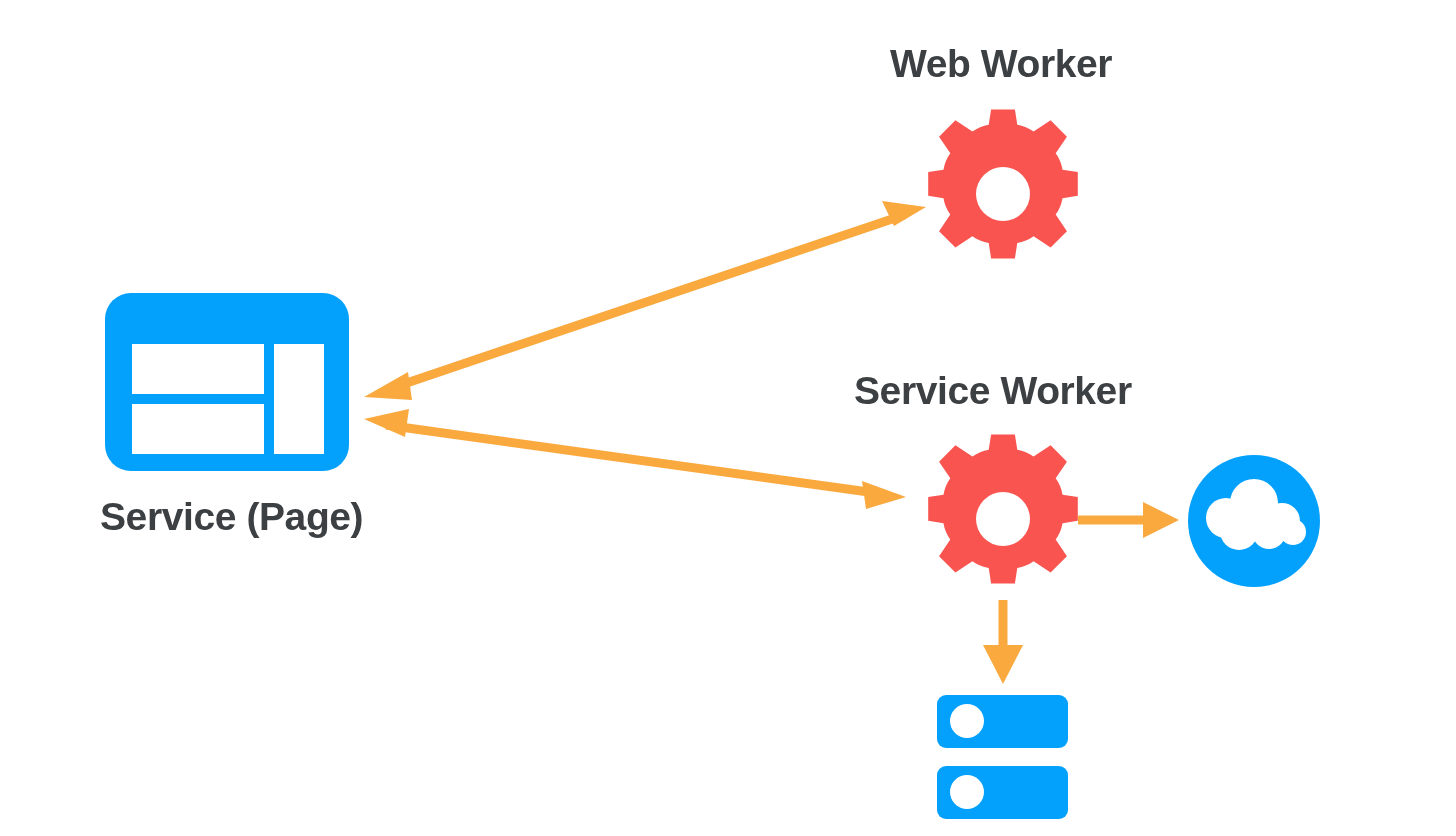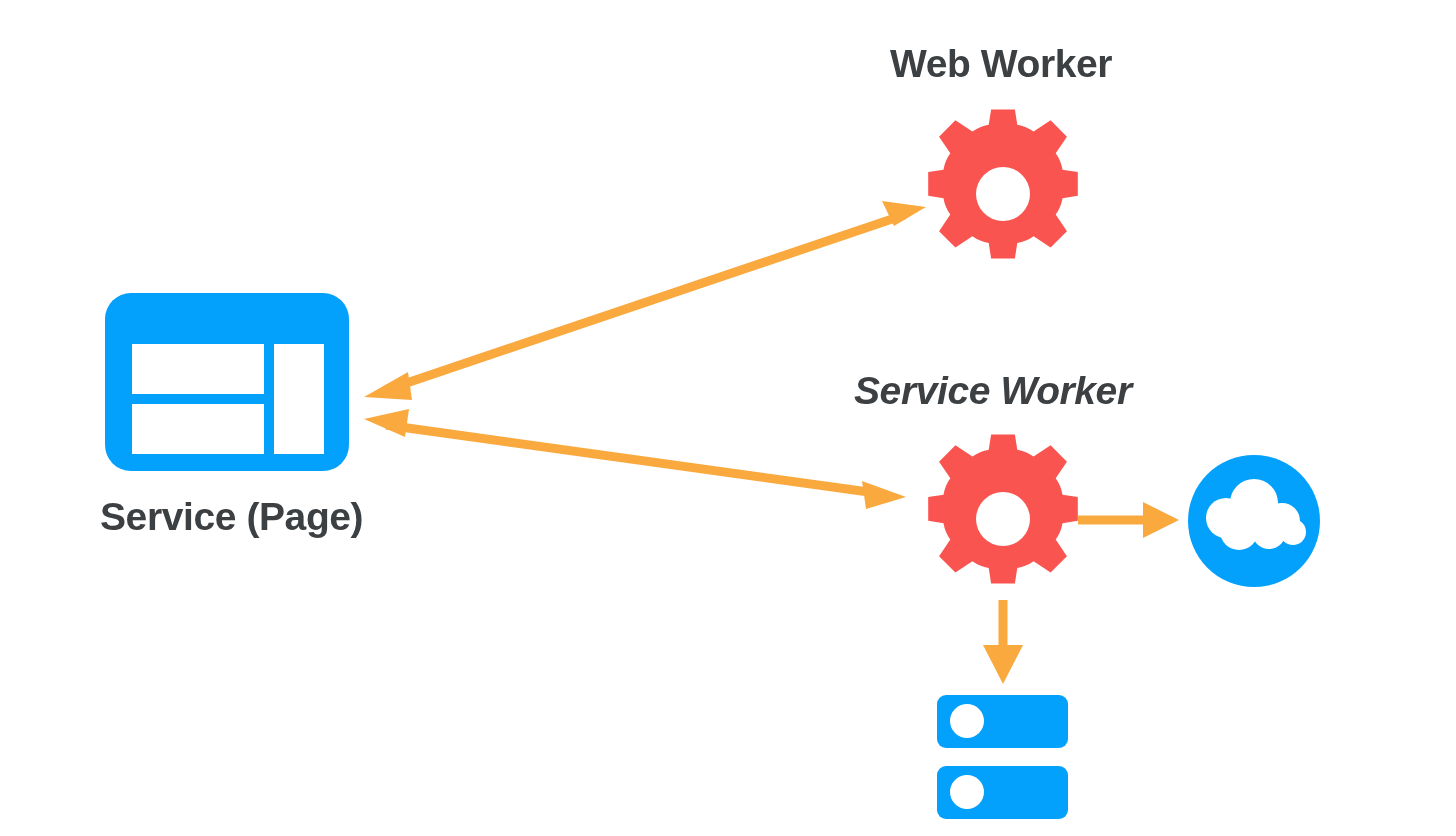--- a/index.html
+++ b/index.html
@@ -41,21 +41,20 @@
     white-space: nowrap;
     line-height: 1;
   }
   #label-web-worker {
     left: 862px;
     top: 44px;
   }
   #label-service-worker {
     left: 826px;
     top: 371px;
-    font-style: italic;
   }
   #label-window-page {
     left: 72px;
     top: 497px;
   }
 </style>
 </head>
 <body>
 
 <div id="diagram-root">

